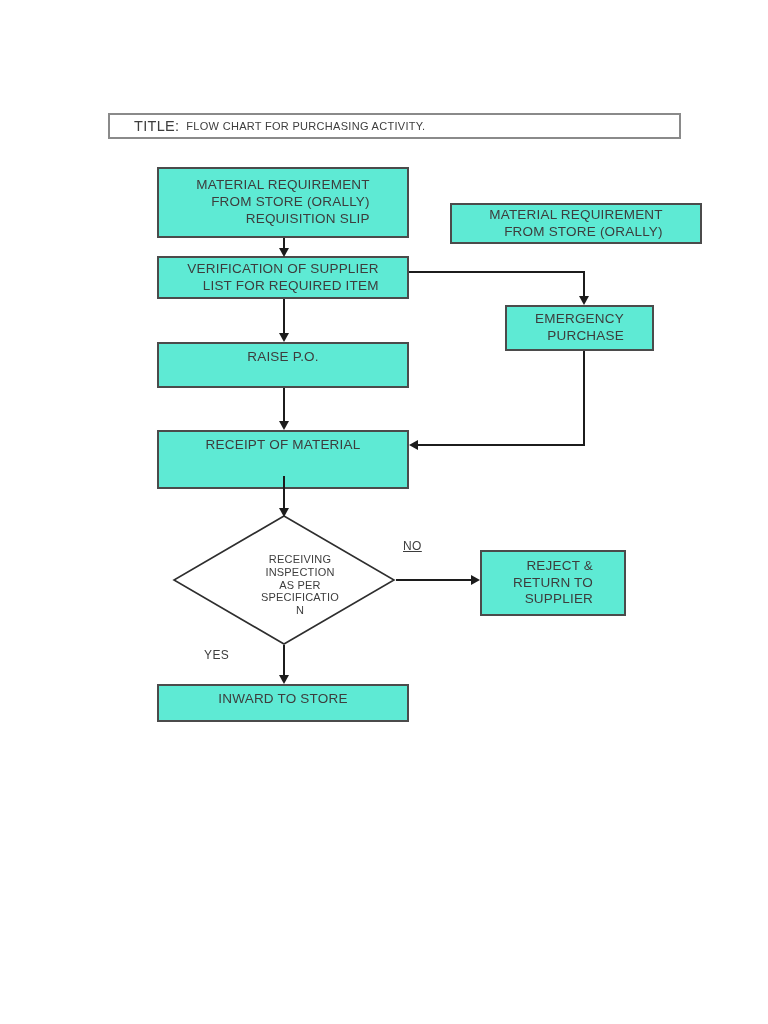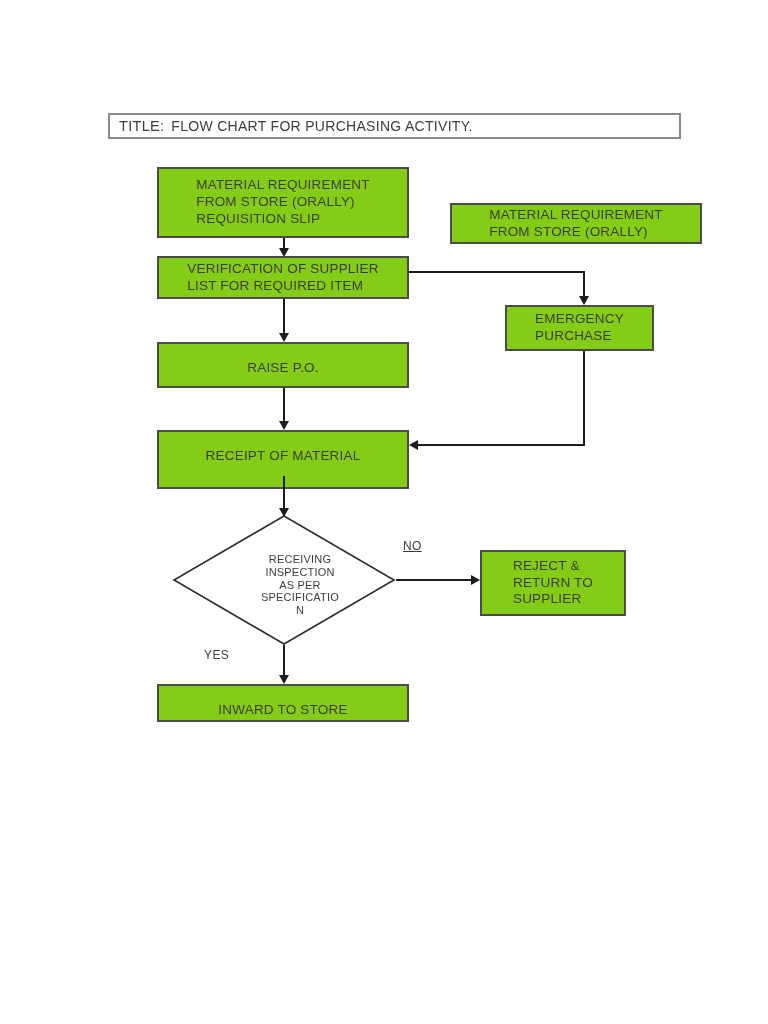--- a/index.html
+++ b/index.html
@@ -11,54 +11,54 @@
     position: relative;
     width: 768px;
     height: 1024px;
     background: #ffffff;
     font-family: "Liberation Sans", "DejaVu Sans", sans-serif;
     color: #3d3d3d;
     overflow: hidden;
   }
   .box {
     position: absolute;
-    background: #84cc16;
+    background: #5eead4;
     border: 2px solid #4b4b4b;
     box-sizing: border-box;
     display: flex;
     align-items: center;
     justify-content: center;
-    text-align: left;
+    text-align: right;
     font-size: 13.5px;
     line-height: 1.25;
     letter-spacing: 0.2px;
     white-space: pre-line;
   }
   .box.top-text {
     align-items: flex-start;
-    padding-top: 16px;
+    padding-top: 5px;
   }
   .title-box {
     position: absolute;
     left: 108px; top: 113px;
     width: 573px; height: 26px;
     border: 2px solid #8a8a8a;
     box-sizing: border-box;
     display: flex;
     align-items: center;
-    padding-left: 9px;
+    padding-left: 24px;
     background: #ffffff;
   }
   .title-prefix {
     font-size: 14.5px;
     letter-spacing: 0.3px;
     margin-right: 7px;
   }
   .title-text {
-    font-size: 14px;
+    font-size: 11px;
     letter-spacing: 0.3px;
   }
   .vline, .hline {
     position: absolute;
     background: #1c1c1c;
   }
   .vline { width: 2px; }
   .hline { height: 2px; }
   .arrow-down {
     position: absolute;

